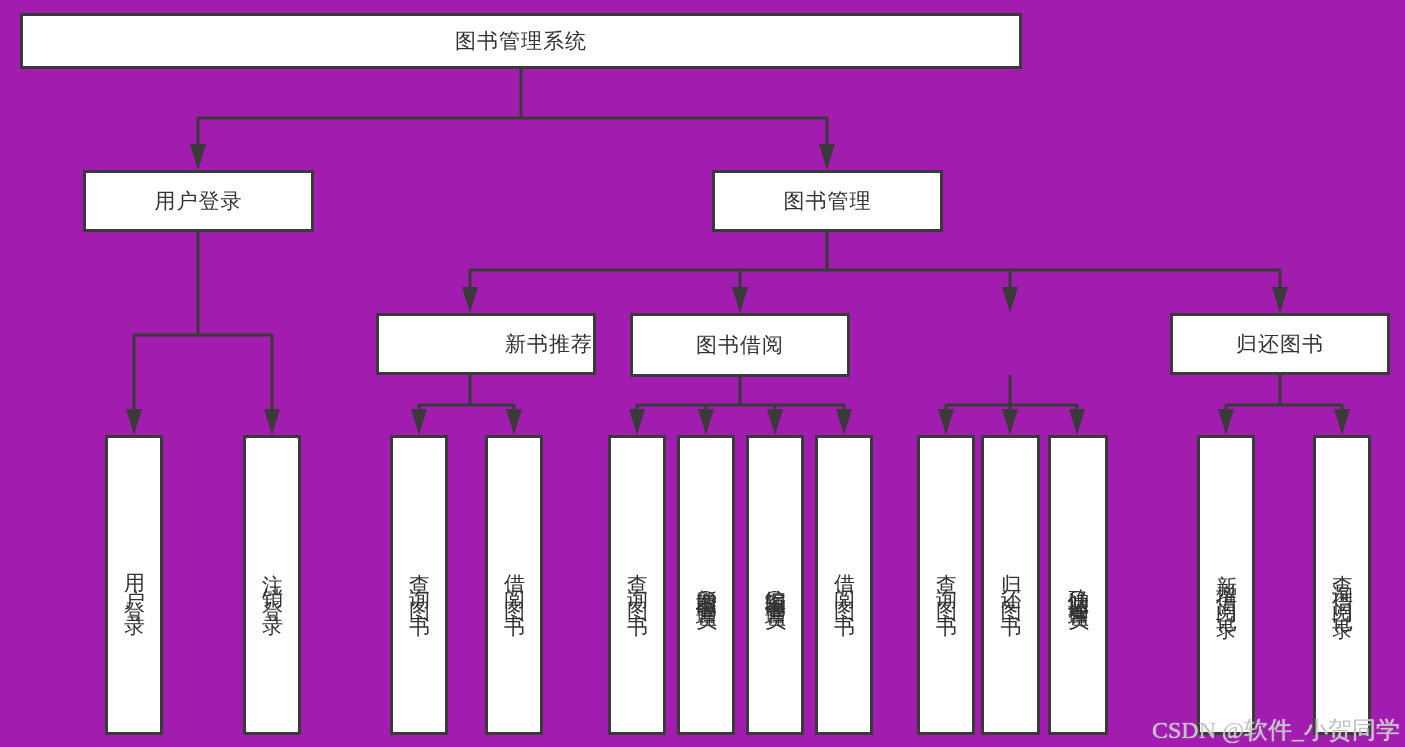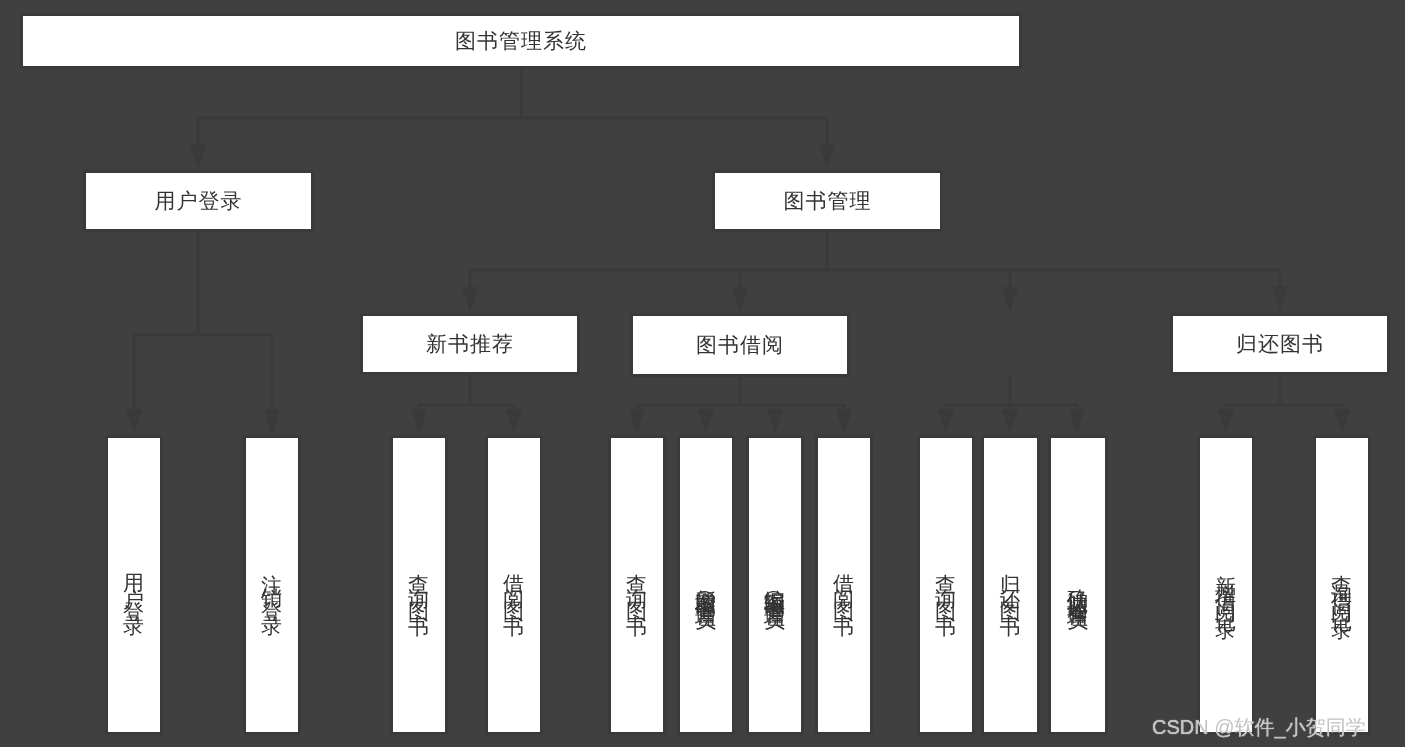--- a/index.html
+++ b/index.html
@@ -1,20 +1,20 @@
 <!DOCTYPE html>
 <html><head>
 <meta charset="utf-8">
 <style>
   html,body{margin:0;padding:0;background:#ffffff;}
   .canvas{
     position:relative;
     width:1405px;height:747px;
-    background:#404040;
-    font-family:Liberation Sans, sans-serif;
+    background:#a21caf;
+    font-family:Liberation Serif, serif;
     overflow:hidden;
   }
   svg.wires{position:absolute;left:0;top:0;z-index:0;}
   .node{
     position:absolute;
     box-sizing:border-box;
     border:3px solid #3a3a3a;
     background:#ffffff;
     color:#333333;
     display:flex;align-items:center;justify-content:center;
@@ -29,21 +29,21 @@
     color:#333333;
     line-height:1;
   }
   .vtext.loose{letter-spacing:14px;}
   .vtext.mid{letter-spacing:9px;}
   .vtext.tight{letter-spacing:3px;}
   .watermark{
     position:absolute;
     left:1152px;top:714px;
     z-index:2;
-    font-size:20px;
+    font-size:24px;
     color:#c2c2c2;
     text-shadow:0 0 1px #ffffff;
     white-space:nowrap;
     text-align:center;
   }
 </style>
 </head>
 <body>
 
 <div class="canvas">
@@ -119,21 +119,21 @@
     <span>图书管理系统</span>
   </div>
 
   <div class="node hbox" style="left:83px;top:170px;width:231px;height:62px;">
     <span>用户登录</span>
   </div>
   <div class="node hbox" style="left:712px;top:170px;width:231px;height:62px;">
     <span>图书管理</span>
   </div>
 
-  <div class="node hbox" style="left:360px;top:313px;width:220px;height:62px;">
+  <div class="node hbox" style="left:376px;top:313px;width:220px;height:62px;justify-content:flex-end;">
     <span>新书推荐</span>
   </div>
   <div class="node hbox" style="left:630px;top:313px;width:220px;height:64px;">
     <span>图书借阅</span>
   </div>
   <div class="node hbox" style="left:1170px;top:313px;width:220px;height:62px;">
     <span>归还图书</span>
   </div>
 
   <div class="node vbox" style="left:105px;top:435px;width:58px;height:300px;">

